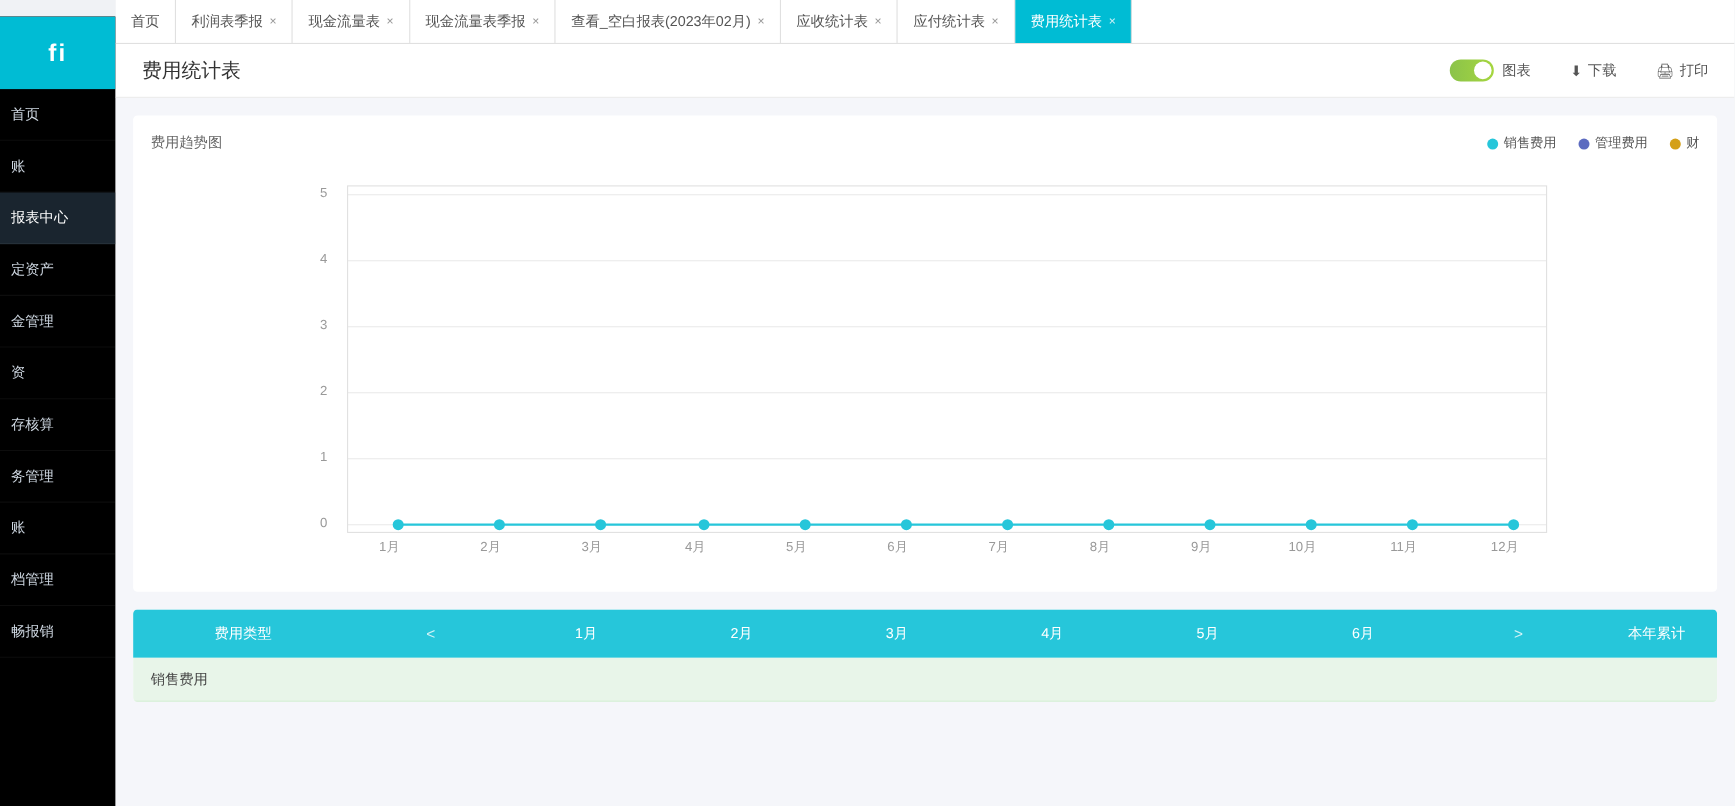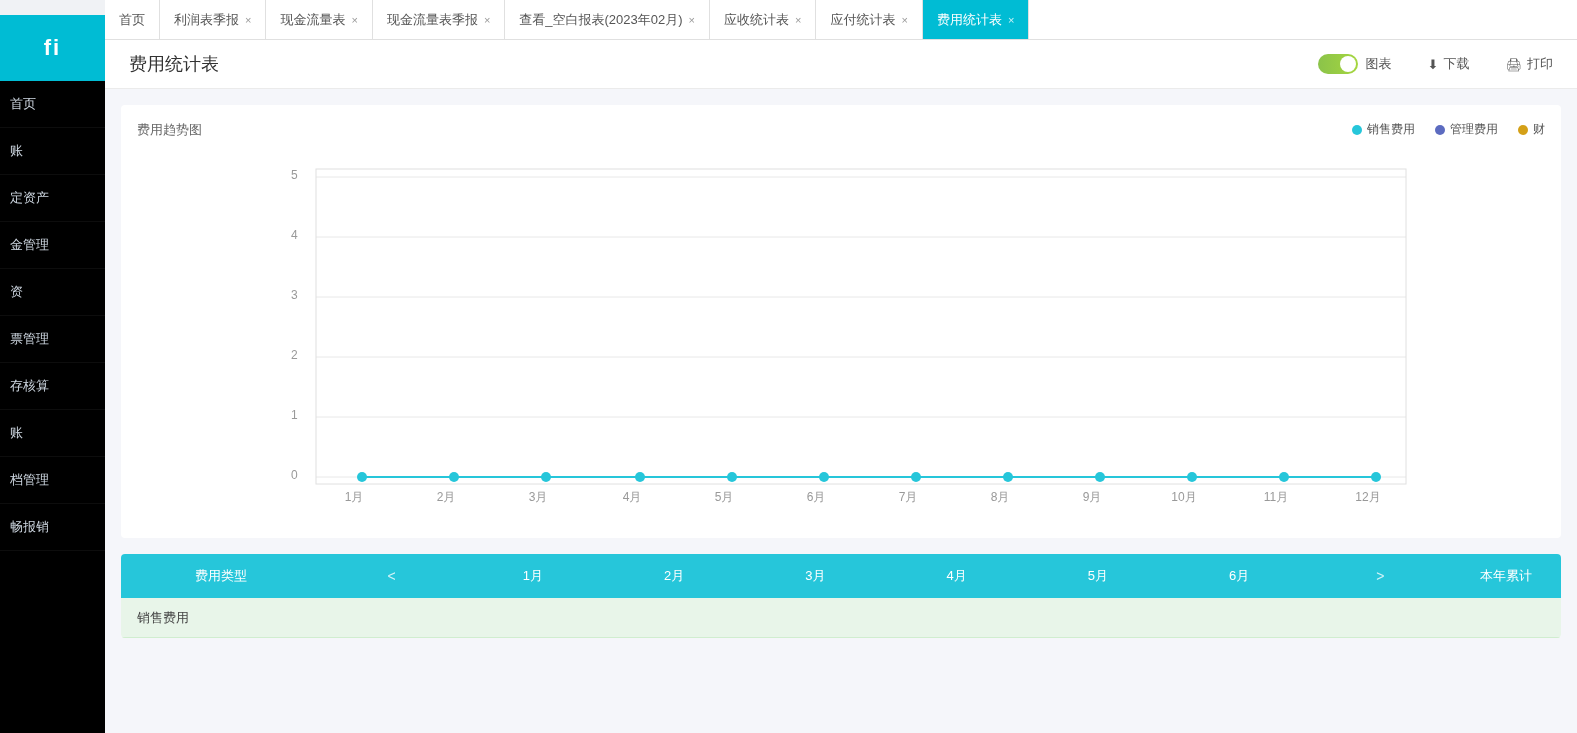--- a/index.html
+++ b/index.html
@@ -140,21 +140,21 @@
     .chart-section {
       background: #fff;
       margin: 16px 16px 0 16px;
       padding: 16px;
       border-radius: 4px;
       flex-shrink: 0;
     }
     .chart-header {
       display: flex;
       justify-content: space-between;
-      align-items: flex-start;
+      align-items: flex-end;
       margin-bottom: 10px;
       gap: 11px;
     }
     .chart-title {
       font-size: 13px;
       color: #666;
     }
     .chart-legend {
       display: flex;
       gap: 20px;
@@ -238,25 +238,26 @@
       flex: 0 0 110px;
     }
   </style>
 </head>
 <body>
 
 <div class="sidebar">
   <div class="sidebar-logo">fi</div>
   <div class="sidebar-item">首页</div>
   <div class="sidebar-item">账</div>
+  <div class="sidebar-item active">报表中心</div>
   <div class="sidebar-item">定资产</div>
   <div class="sidebar-item">金管理</div>
   <div class="sidebar-item">资</div>
-  <div class="sidebar-item">票管理</div>
   <div class="sidebar-item">存核算</div>
+  <div class="sidebar-item">务管理</div>
   <div class="sidebar-item">账</div>
   <div class="sidebar-item">档管理</div>
   <div class="sidebar-item">畅报销</div>
 </div>
 
 <div class="main">
 
   <div class="tab-bar">
     <div class="tab">
       <span>首页</span>

